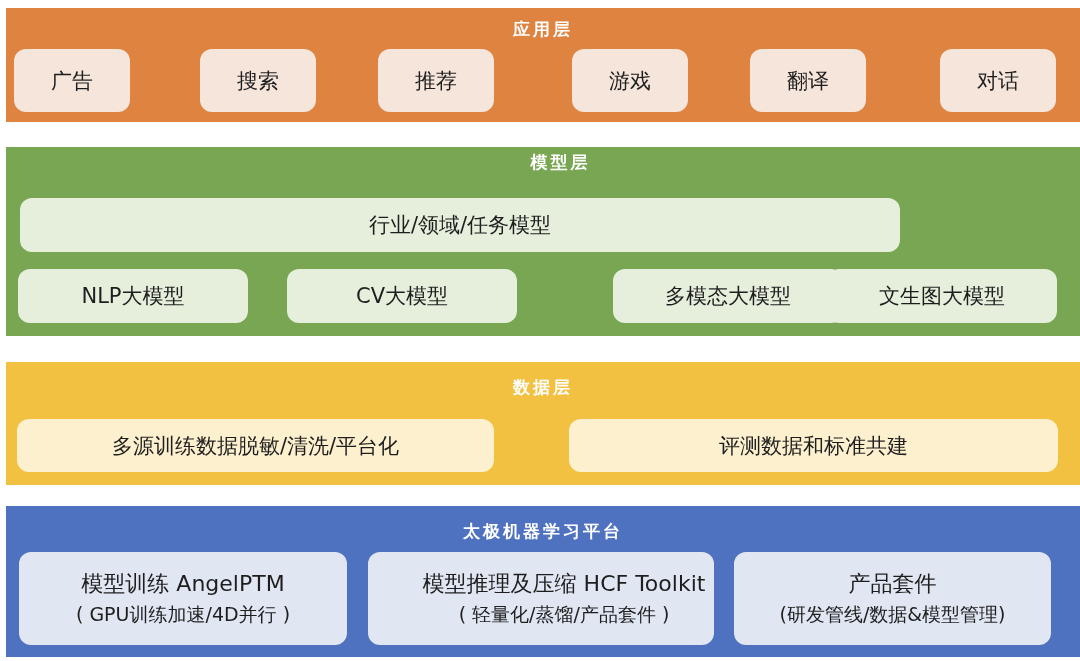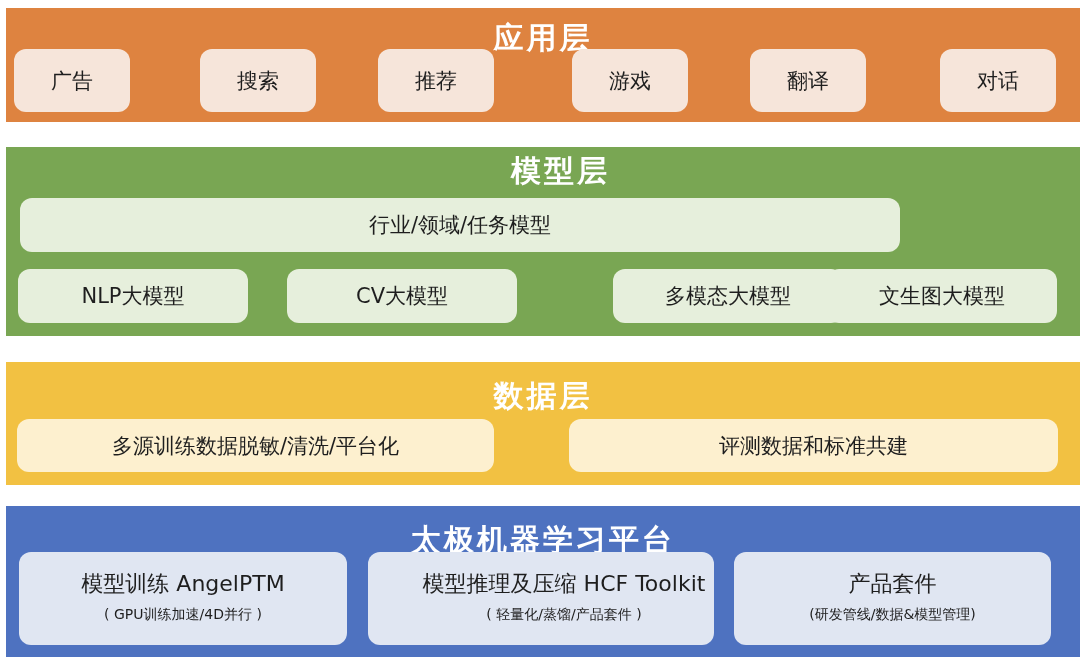--- a/index.html
+++ b/index.html
@@ -1,36 +1,36 @@
 <!DOCTYPE html>
 <html><head>
 <meta charset="utf-8">
 <style>
   * { box-sizing: border-box; margin: 0; padding: 0; }
   html, body { width: 1080px; height: 661px; background: #ffffff; overflow: hidden; }
   body { position: relative; font-family: "DejaVu Sans", "Liberation Sans", sans-serif; color: #1e1e1e; }
   .layer { position: absolute; left: 6px; width: 1074px; }
-  .layer-title { position: absolute; left: 0; width: 100%; text-align: center; color: #ffffff; font-weight: bold; font-size: 30px; letter-spacing: 3px; }
+  .layer-title { position: absolute; left: 0; width: 100%; text-align: center; color: #ffffff; font-weight: bold; font-size: 17px; letter-spacing: 3px; }
   .box { position: absolute; display: flex; align-items: center; justify-content: center; text-align: center; font-size: 21px; border-radius: 12px; }
   .app { top: 8px; height: 114px; background: #DE8340; }
   .app .layer-title { top: 10px; }
   .app .box { top: 41px; height: 63px; width: 116px; background: #F6E5DA; }
   .model { top: 147px; height: 189px; background: #79A653; }
   .model .layer-title { top: 4px; padding-left: 35px; }
   .model .box { background: #E6EFDC; }
   .model .wide { top: 51px; left: 14px; width: 880px; height: 54px; }
   .model .small { top: 122px; height: 54px; width: 230px; }
   .data { top: 362px; height: 123px; background: #F2C142; }
   .data .layer-title { top: 14px; }
   .data .box { top: 57px; height: 53px; background: #FDF0CF; }
   .platform { top: 506px; height: 151px; background: #4E72C0; }
   .platform .layer-title { top: 14px; }
   .platform .box { top: 46px; height: 93px; background: #E0E6F2; flex-direction: column; }
   .platform .box .main { font-size: 22px; line-height: 30px; }
-  .platform .box .sub { font-size: 14px; line-height: 30px; }
+  .platform .box .sub { font-size: 19px; line-height: 30px; }
 </style>
 </head>
 <body>
 
 <div class="layer app">
   <div class="layer-title">应用层</div>
   <div class="box" style="left:8px;">广告</div>
   <div class="box" style="left:194px;">搜索</div>
   <div class="box" style="left:372px;">推荐</div>
   <div class="box" style="left:566px;">游戏</div>

